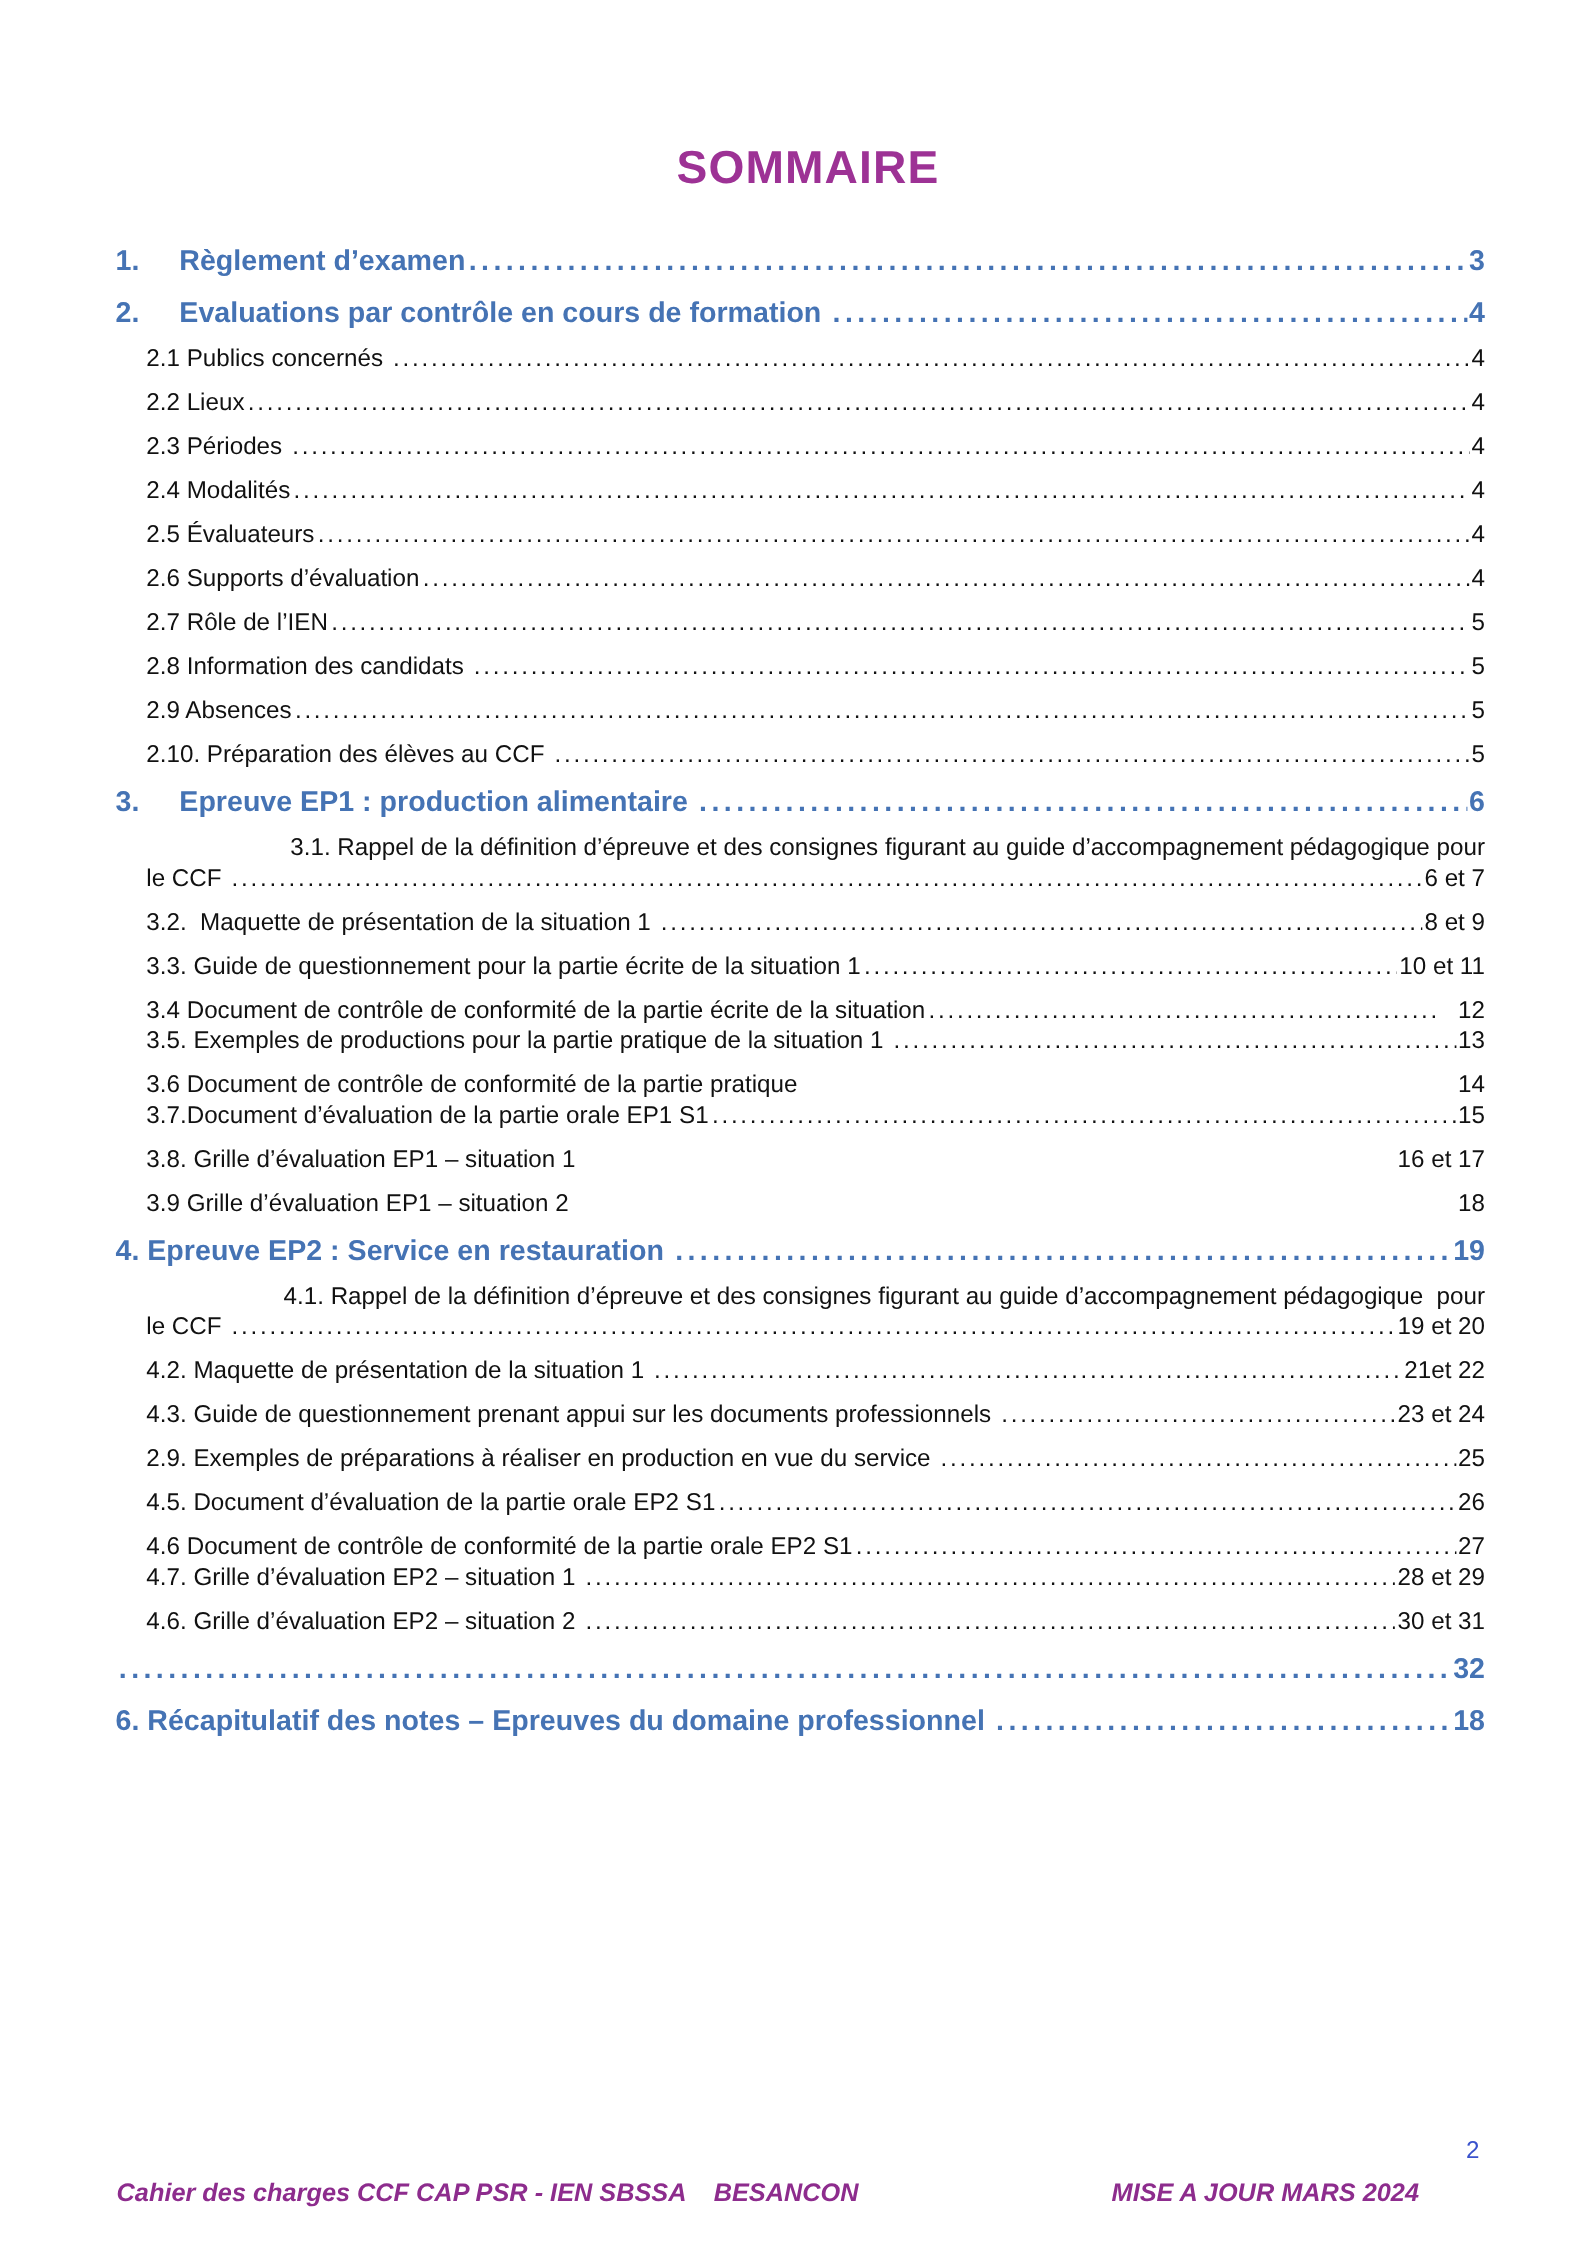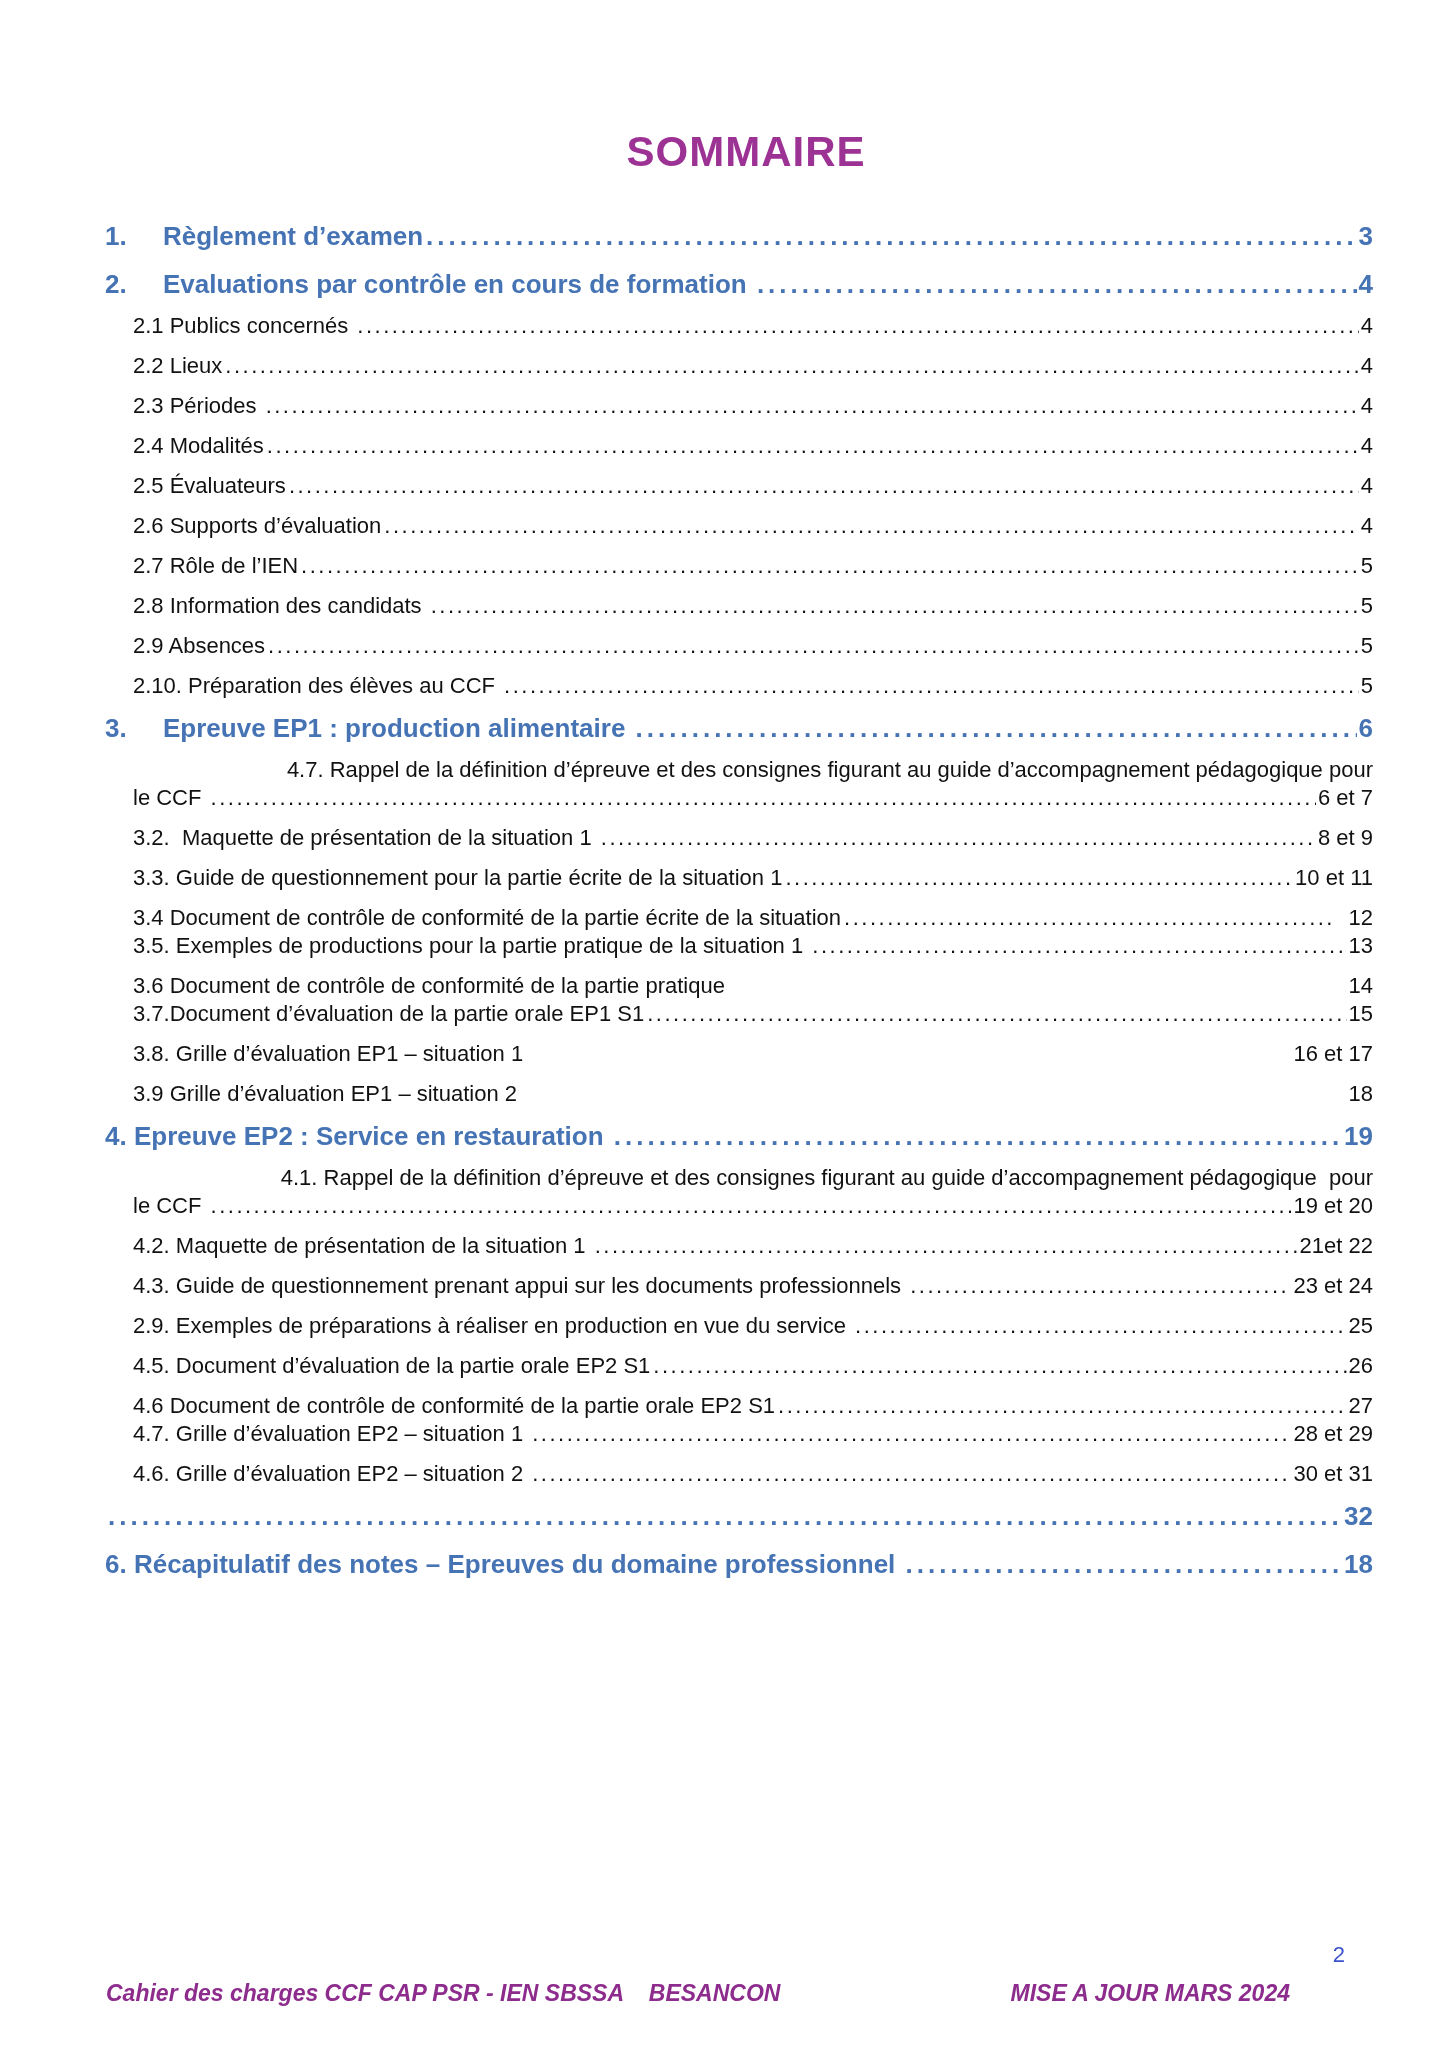--- a/index.html
+++ b/index.html
@@ -6,21 +6,21 @@
   body{
     width:1448px;height:2048px;
     background:#ffffff;
     position:relative;
     overflow:hidden;
     font-family:"Liberation Sans", sans-serif;
     color:#111;
   }
   .sheet{
     position:absolute;inset:0;
-    padding:128px 75px 0 105px;
+    padding:128px 98px 0 105px;
     box-sizing:border-box;
   }
   .doc-title{
     text-align:center;
     font-size:42px;
     line-height:48px;
     font-weight:bold;
     letter-spacing:1px;
     color:var(--title-magenta,#9d3295);
     margin:0 0 44px 14px;
@@ -167,21 +167,21 @@
         <span class="dots"></span>
         <span class="page">5</span>
       </div>
       <div class="row h1">
         <span class="num">3.</span>
         <span class="label">Epreuve EP1 : production alimentaire </span>
         <span class="dots"></span>
         <span class="page">6</span>
       </div>
       <div class="row sub textonly nodots">
-        <span class="label">4.7. Rappel de la définition d’épreuve et des consignes figurant au guide d’accompagnement pédagogique pour</span>
+        <span class="label">3.1. Rappel de la définition d’épreuve et des consignes figurant au guide d’accompagnement pédagogique pour</span>
       </div>
       <div class="row sub tight">
         <span class="label">le CCF </span>
         <span class="dots"></span>
         <span class="page">6 et 7</span>
       </div>
       <div class="row sub">
         <span class="label">3.2.  Maquette de présentation de la situation 1 </span>
         <span class="dots"></span>
         <span class="page">8 et 9</span>

